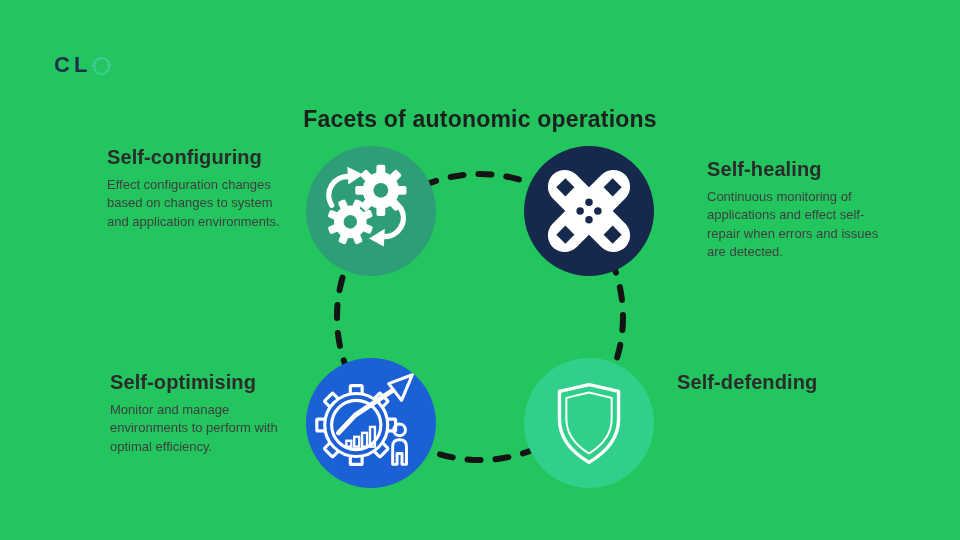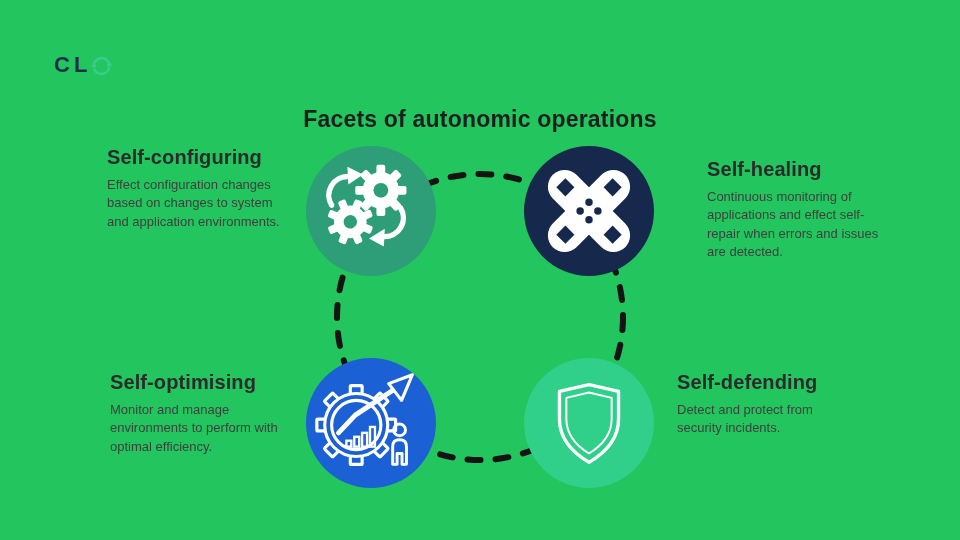--- a/index.html
+++ b/index.html
@@ -194,17 +194,15 @@
 
   <div class="facet-text txt-bl">
     <h2>Self-optimising</h2>
     <p>Monitor and manage
 environments to perform with
 optimal efficiency.</p>
   </div>
 
   <div class="facet-text txt-br">
     <h2>Self-defending</h2>
-    <p>Detect and protect from
-security incidents.</p>
   </div>
 
 </div>
 
 </body></html>

